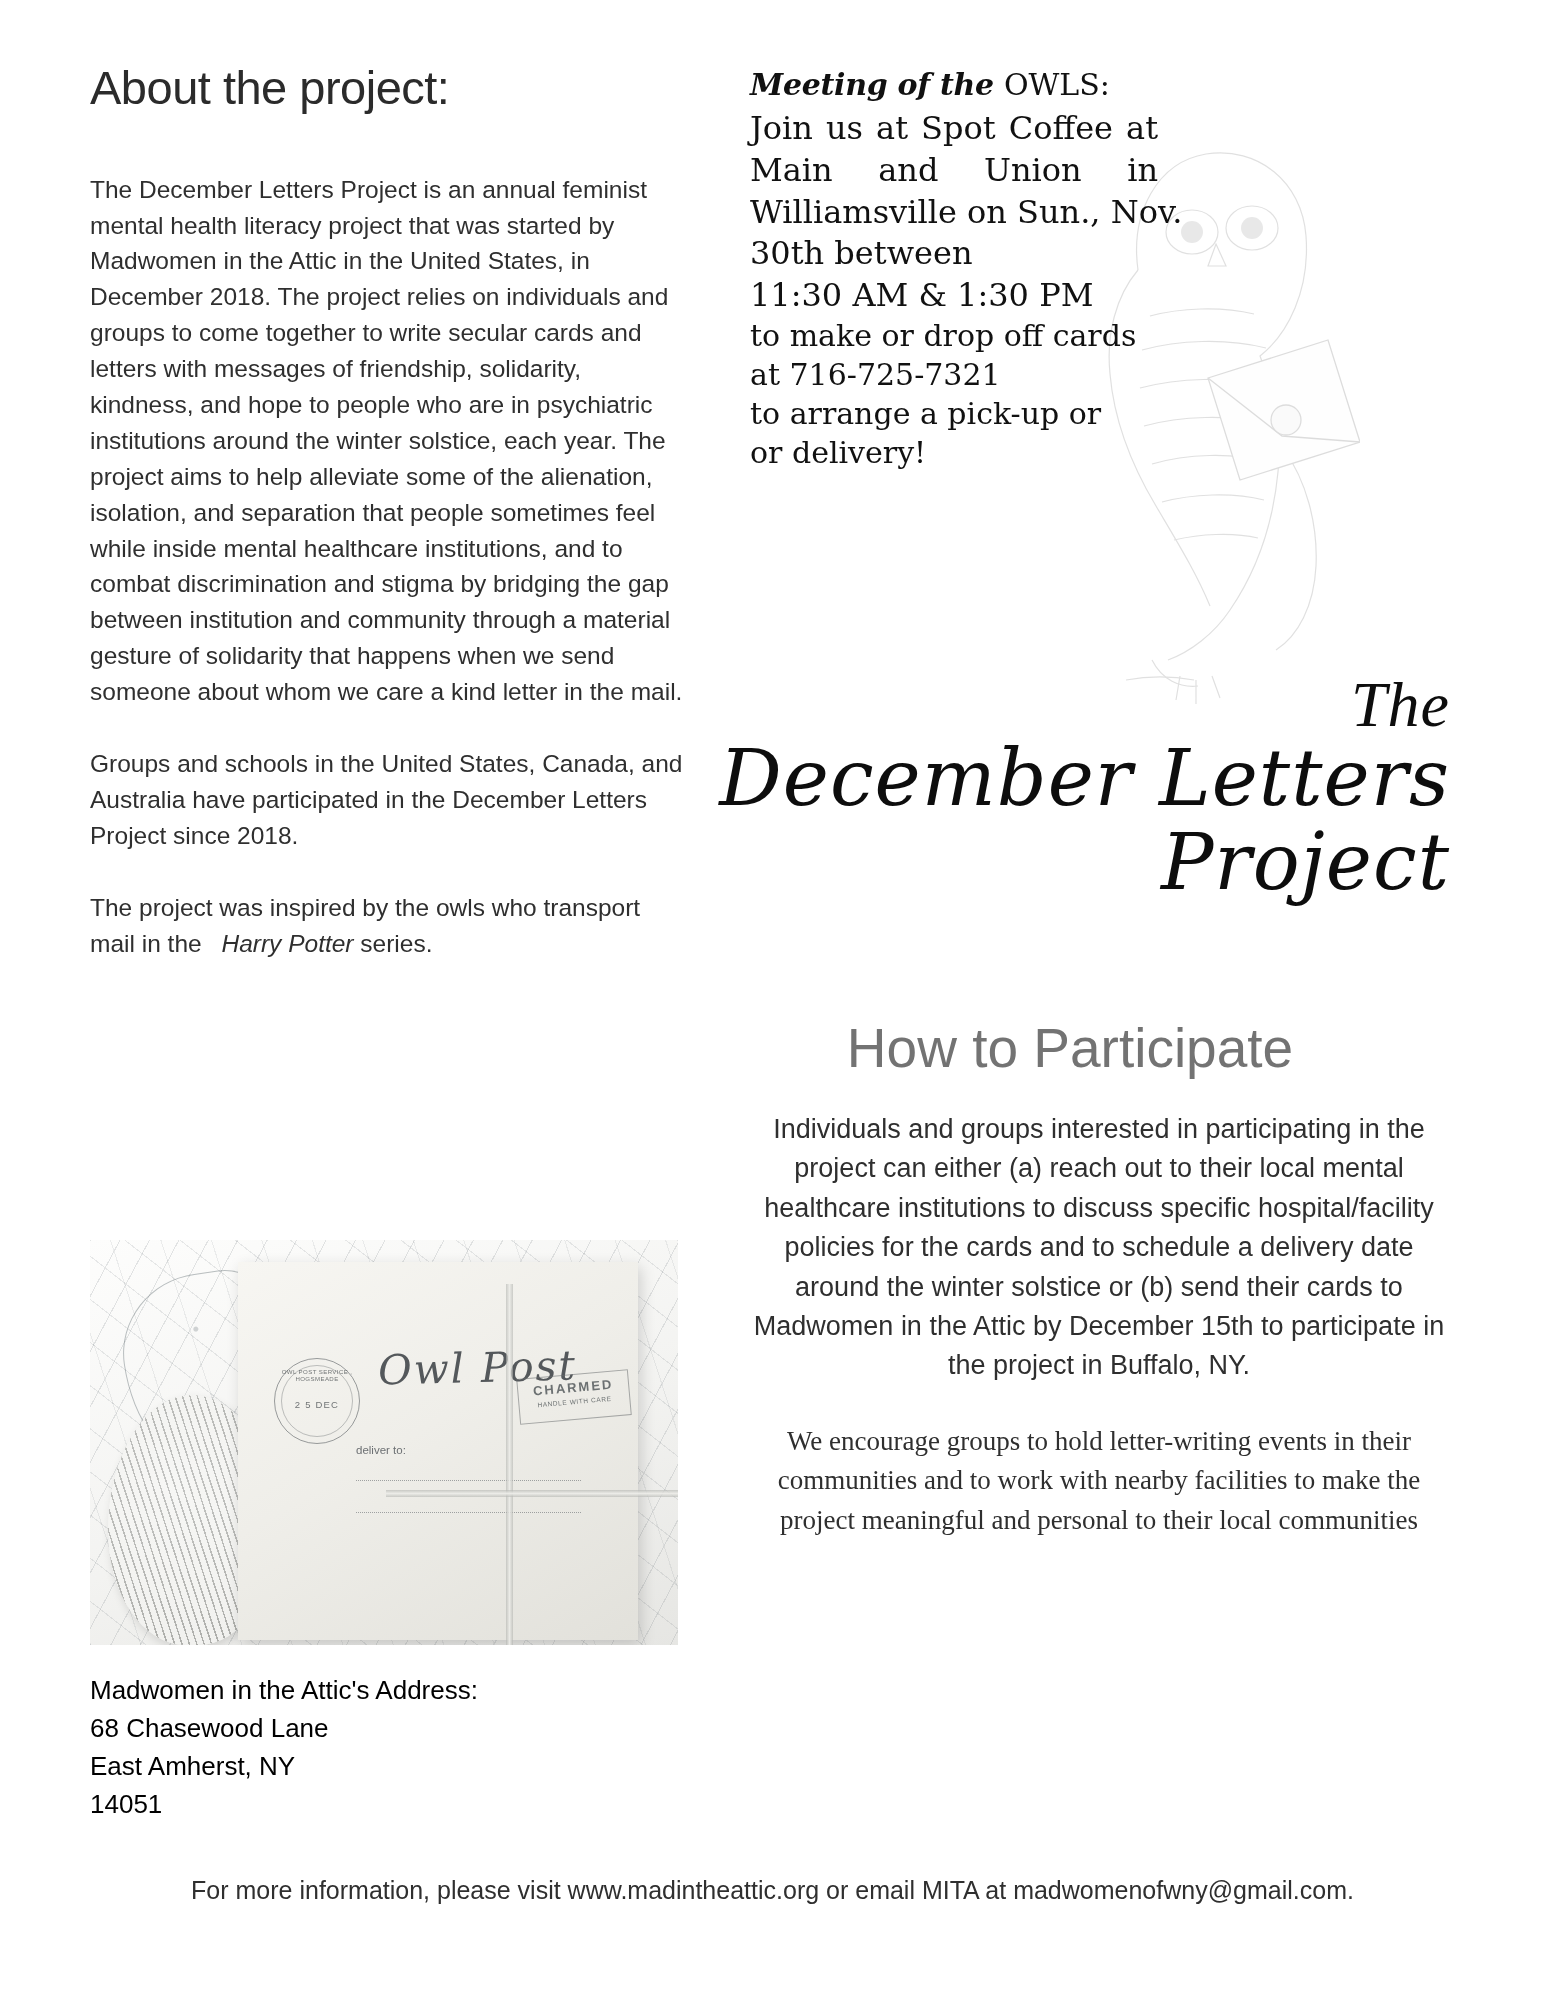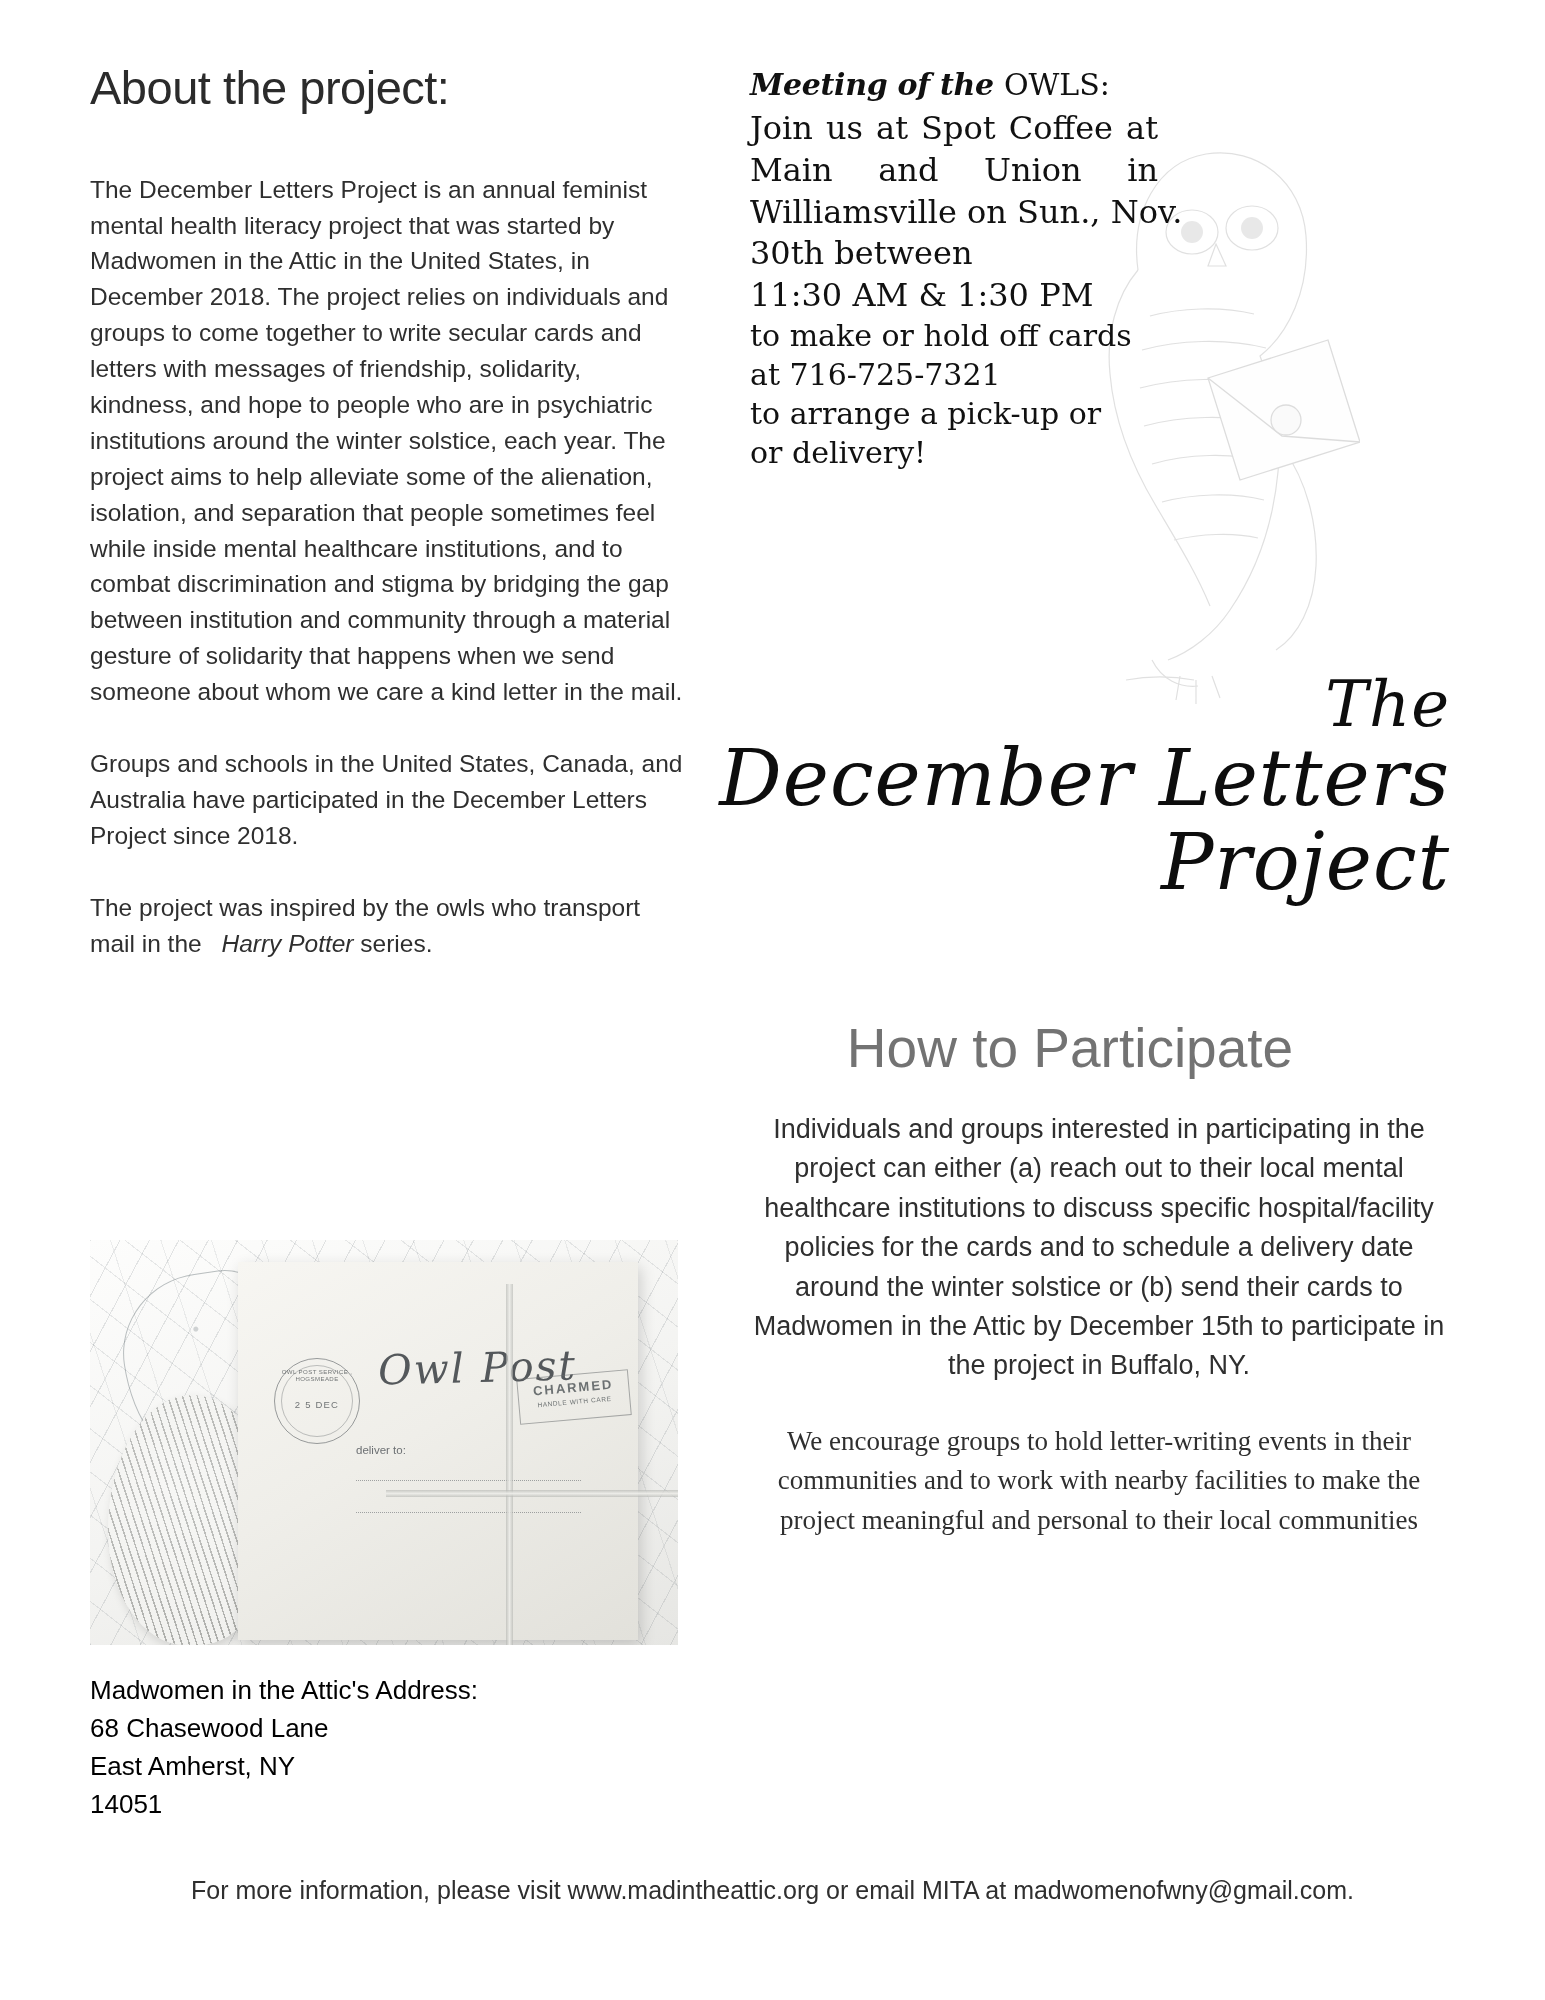--- a/index.html
+++ b/index.html
@@ -232,21 +232,21 @@
     position: absolute;
     right: 95px;
     top: 672px;
     width: 760px;
     text-align: right;
     font-family: "DejaVu Serif", serif;
     font-style: italic;
     color: #0d0d0d;
     line-height: 1.02;
   }
-  .logo .l1 { font-size: 64px; letter-spacing: 1px; }
+  .logo .l1 { font-size: 64px; letter-spacing: 1px; font-family: Liberation Serif, serif; }
   .logo .l2 { font-size: 78px; letter-spacing: 1px; margin-top: 2px; }
   .logo .l3 { font-size: 78px; letter-spacing: 1px; margin-top: 4px; }
 
   .participate-heading {
     position: absolute;
     right: 95px;
     top: 1016px;
     width: 760px;
     text-align: center;
     font-family: "Liberation Sans", sans-serif;
@@ -349,21 +349,21 @@
     </g>
   </svg>
 
   <div class="meeting-block">
     <div class="meeting-title"><span class="script">Meeting of the </span><span>OWLS:</span></div>
     <div class="meeting-line">Join us at Spot Coffee at</div>
     <div class="meeting-line">Main and Union in</div>
     <div class="meeting-line">Williamsville on Sun., Nov.</div>
     <div class="meeting-line nojust">30th between</div>
     <div class="meeting-line nojust">11:30 AM &amp; 1:30 PM</div>
-    <div class="meeting-line nojust sm">to make or hold off cards</div>
+    <div class="meeting-line nojust sm">to make or drop off cards</div>
     <div class="meeting-line nojust sm">at 716-725-7321</div>
     <div class="meeting-line nojust sm">to arrange a  pick-up or</div>
     <div class="meeting-line nojust sm">or delivery!</div>
   </div>
 
   <div class="logo">
     <div class="l1">The</div>
     <div class="l2">December Letters</div>
     <div class="l3">Project</div>
   </div>

